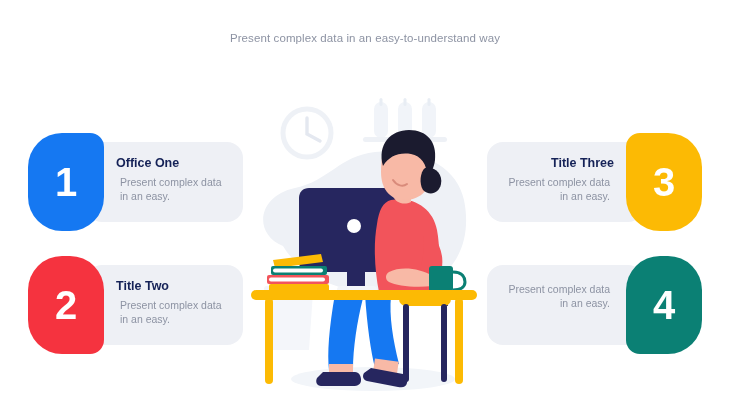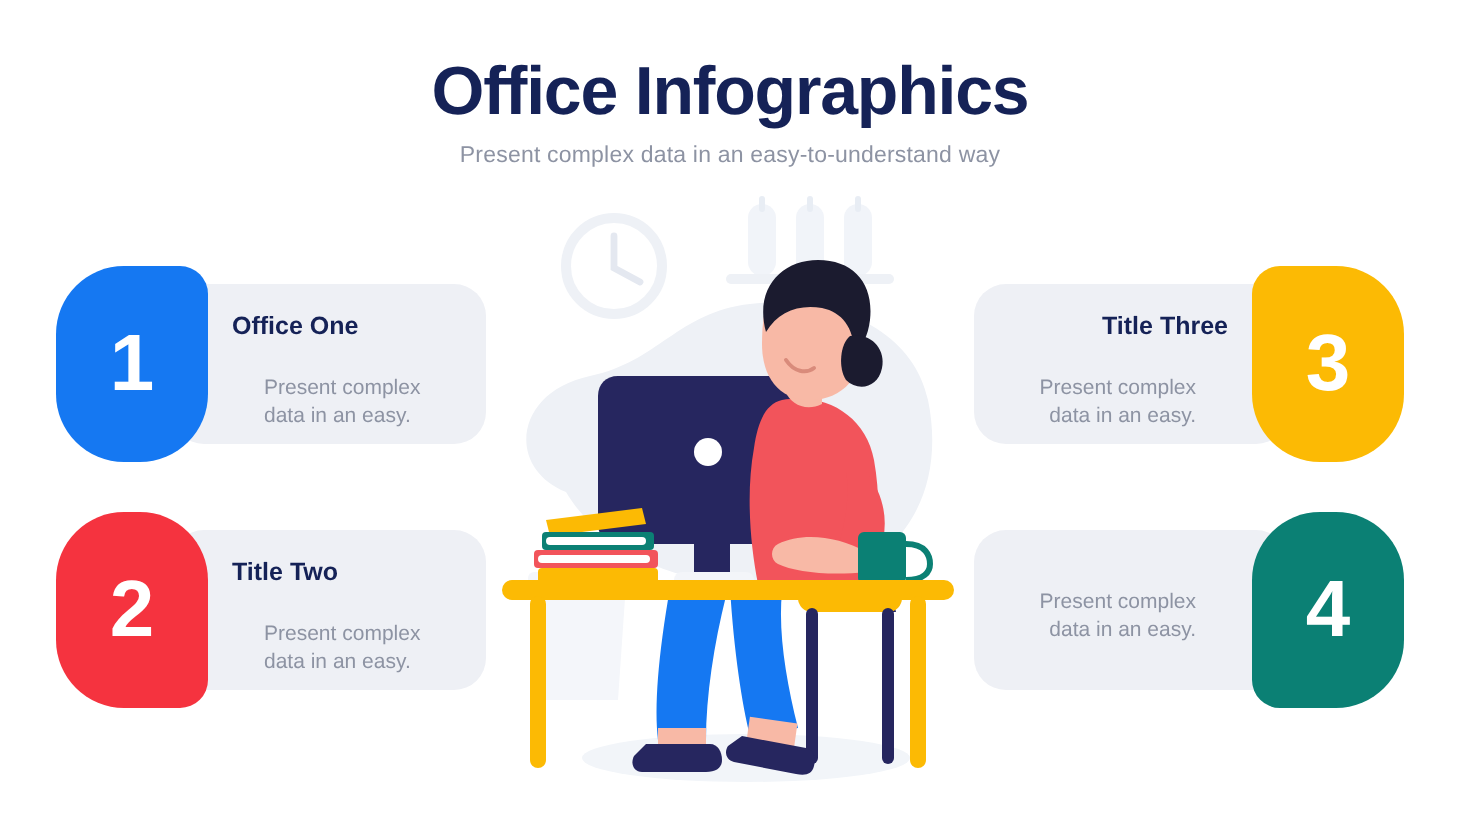--- a/index.html
+++ b/index.html
@@ -79,21 +79,21 @@
     line-height: 16px;
     margin: 0 0 2px 0;
     white-space: nowrap;
   }
   .panel-desc {
     font-family: "Liberation Sans", sans-serif;
     font-size: 10.5px;
     font-weight: normal;
     color: #8d93a3;
     line-height: 14px;
-    margin: 16px;
+    margin: 4px;
   }
 
   
   .blob {
     position: absolute;
     top: 0;
     width: 76px;
     height: 98px;
     display: flex;
     align-items: center;
@@ -128,21 +128,20 @@
     width: 250px;
     height: 300px;
   }
 </style>
 </head>
 <body>
 
 <div id="slide">
 
   <div class="header">
-    <div class="title">Office Infographics</div>
     <div class="subtitle">Present complex data in an easy-to-understand way</div>
   </div>
 
   <div class="card card-left card-row1">
     <div class="panel panel-left">
       <div class="panel-title">Office One</div>
       <div class="panel-desc">Present complex data in an easy.</div>
     </div>
     <div class="blob blob-left blob-s1" style="background:#1578f2">
       <span class="blob-num">1</span>

